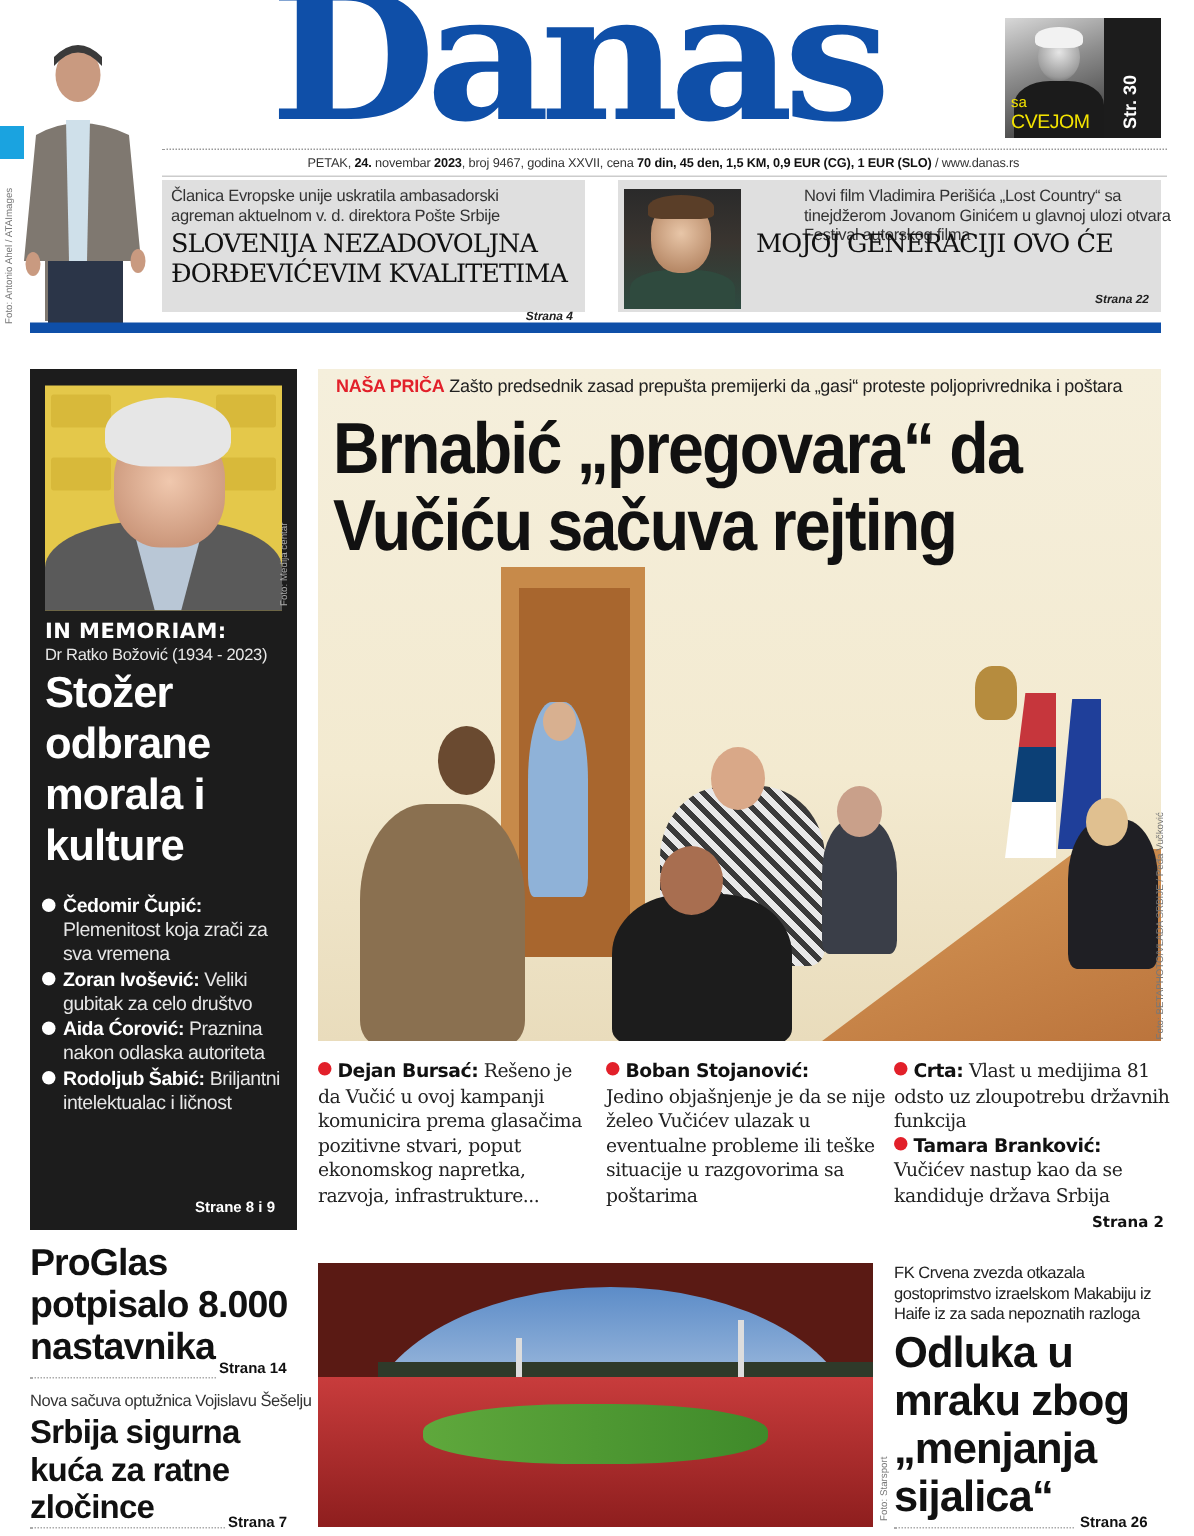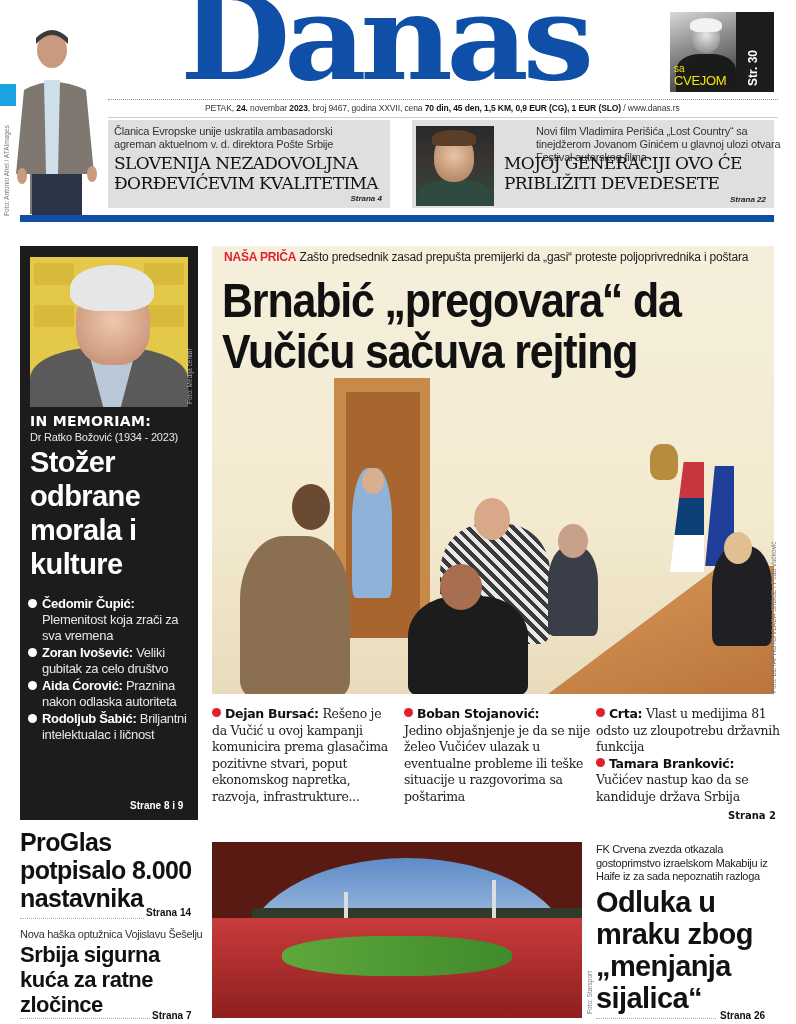--- a/index.html
+++ b/index.html
@@ -155,28 +155,27 @@
   <span>PETAK</span>, <b>24.</b> <span>novembar</span> <b>2023</b>, <span>broj 9467</span>, <span>godina XXVII</span>, <span>cena</span> <b>70 din, 45 den, 1,5 KM, 0,9 EUR (CG), 1 EUR (SLO)</b> / <span>www.danas.rs</span>
 </div>
 <div class="abs thin-rule"></div>
 
 <div class="abs teaser teaser-left">
   <div style="position:absolute; left:6px; top:5px; width:230px;" class="teaser-kicker">Članica Evropske unije uskratila ambasadorski agreman aktuelnom v. d. direktora Pošte Srbije</div>
   <div style="position:absolute; left:6px; top:33px;" class="teaser-head">
     <div>SLOVENIJA NEZADOVOLJNA</div>
     <div>ĐORĐEVIĆEVIM KVALITETIMA</div>
   </div>
-  <div style="position:absolute; right:8px; top:74px;margin-left:40px;" class="teaser-page">Strana 4</div>
+  <div style="position:absolute; right:8px; top:86px;margin-left:40px;" class="teaser-page">Strana 4</div>
 </div>
 
 <div class="abs teaser teaser-right">
   <div style="position:absolute; left:92px; top:5px; width:268px;margin-left:32px;" class="teaser-kicker">Novi film Vladimira Perišića „Lost Country“ sa tinejdžerom Jovanom Ginićem u glavnoj ulozi otvara Festival autorskog filma</div>
   <div style="position:absolute; left:92px; top:33px;" class="teaser-head">
     <div>MOJOJ GENERACIJI OVO ĆE</div>
-    <div>PRIBLIŽITI DEVEDESETE</div>
   </div>
   <div style="position:absolute; right:8px; top:75px;" class="teaser-page">Strana 22</div>
 </div>
 <div class="abs teen-photo">
   <div class="teen-shirt"></div>
   <div class="teen-face"></div>
   <div class="teen-hair"></div>
 </div>
 
 <div class="abs blue-band"></div>
@@ -247,21 +246,21 @@
 <div class="abs quote-col q3">
   <div><span class="red-dot"></span><span class="who">Crta:</span> <span>Vlast u medijima 81 odsto uz zloupotrebu državnih funkcija</span></div>
   <div style="width:160px;"><span class="red-dot"></span><span class="who">Tamara Branković:</span><br><span>Vučićev nastup kao da se kandiduje država Srbija</span></div>
 </div>
 <div class="abs q3-page">Strana 2</div>
 
 <div class="abs proglas">ProGlas potpisalo 8.000 nastavnika</div>
 <div class="abs dot-sep sep1"></div>
 <div class="abs proglas-page">Strana 14</div>
 
-<div class="abs seselj-kicker">Nova haška optužnica Vojislavu Šešelju</div>
+<div class="abs seselj-kicker">Nova sačuva optužnica Vojislavu Šešelju</div>
 <div class="abs seselj-head">Srbija sigurna kuća za ratne zločince</div>
 <div class="abs dot-sep sep2"></div>
 <div class="abs seselj-page">Strana 7</div>
 
 <div class="abs stadium">
   <div class="st-sky"></div>
   <div class="st-trees"></div>
   <div class="st-light1"></div>
   <div class="st-light2"></div>
   <div class="st-stands"></div>

